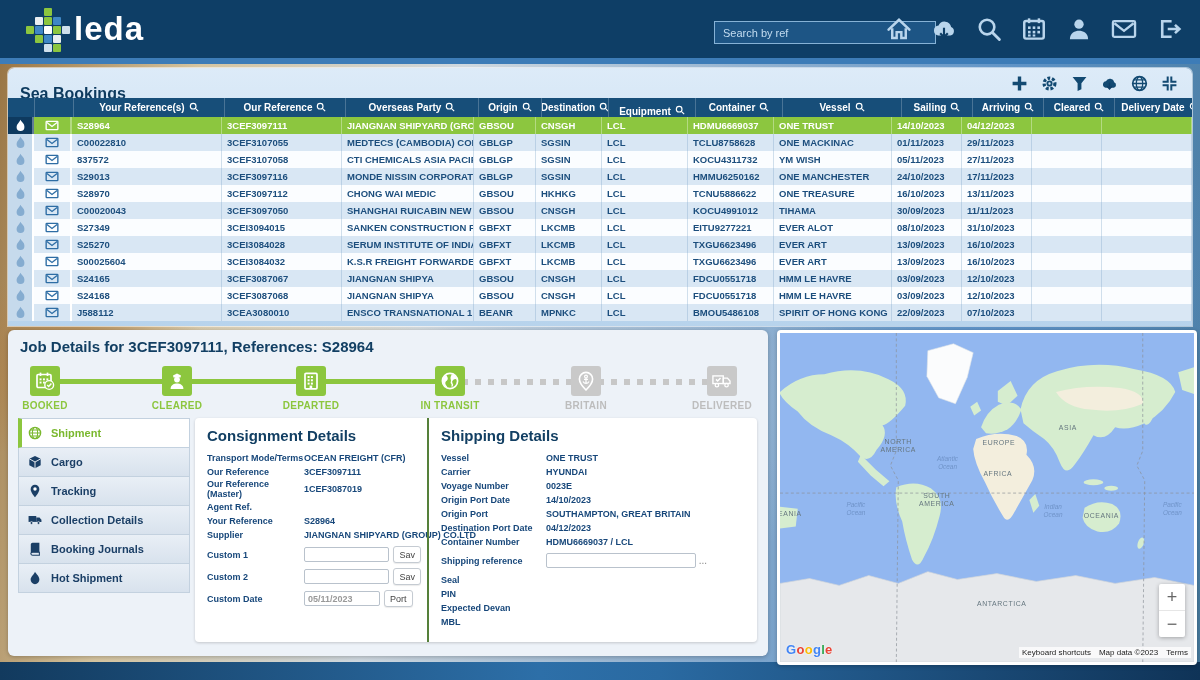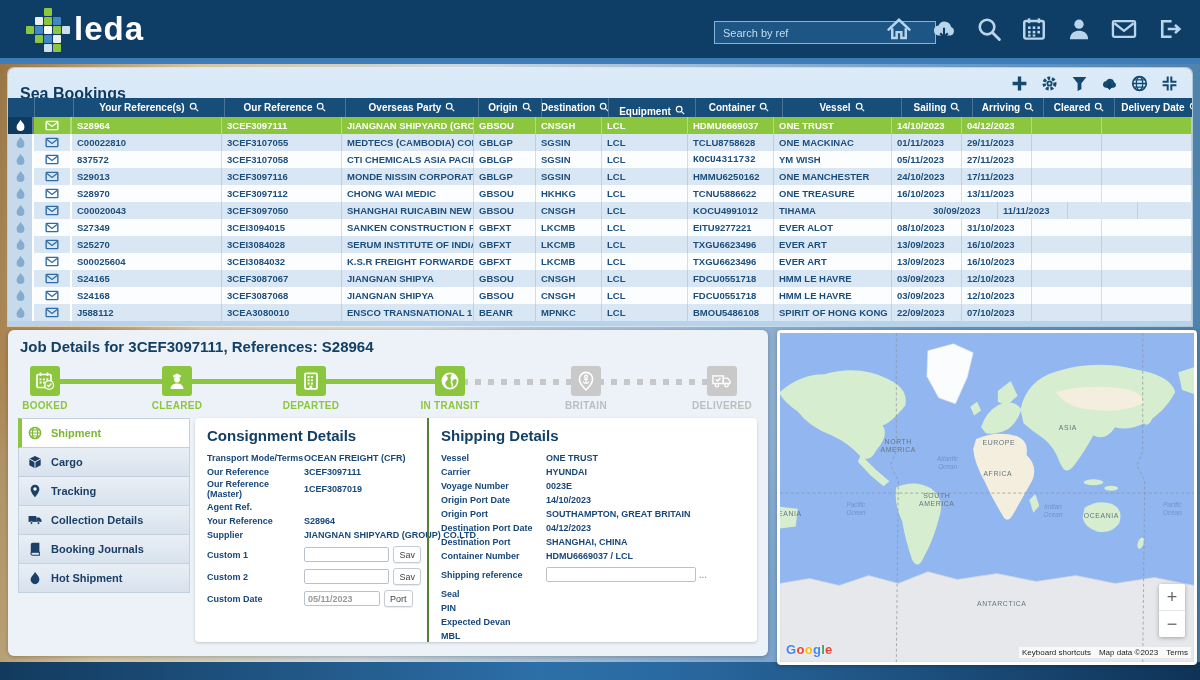--- a/index.html
+++ b/index.html
@@ -378,21 +378,21 @@
             <rect x="1.5" y="2" width="17" height="12" rx="1" fill="none" stroke="currentColor" stroke-width="2"></rect>
             <path d="M2.6,3.6 L10,9.4 L17.4,3.6" fill="none" stroke="currentColor" stroke-width="2"></path>
           </svg>
         </div>
         <div class="td" style="flex: 0 0 150px;">837572</div>
         <div class="td" style="flex: 0 0 120px;">3CEF3107058</div>
         <div class="td" style="flex: 0 0 132px;">CTI CHEMICALS ASIA PACIFIC</div>
         <div class="td" style="flex: 0 0 62px;">GBLGP</div>
         <div class="td" style="flex: 0 0 66px;">SGSIN</div>
         <div class="td" style="flex: 0 0 86px;">LCL</div>
-        <div class="td" style="flex: 0 0 86px; font-family: Liberation Mono, monospace;">KOCU4311732</div>
+        <div class="td" style="flex: 0 0 86px;">KOCU4311732</div>
         <div class="td" style="flex: 0 0 118px;">YM WISH</div>
         <div class="td" style="flex: 0 0 70px;">05/11/2023</div>
         <div class="td" style="flex: 0 0 70px;">27/11/2023</div>
         <div class="td" style="flex: 0 0 70px;"></div>
         <div class="td" style="flex: 0 0 90px;"></div>
       </div>
       <div class="tr row">
         <div class="td cell-ic c-hot" style="flex: 0 0 26px;">
           <svg viewBox="0 0 14 16">
             <path d="M7,0.8 C8.6,4 12,5.4 12,9.8 A5,5.2 0 0 1 2,9.8 C2,6.6 5.4,4.4 7,0.8 Z" fill="currentColor"></path>
@@ -455,21 +455,21 @@
           </svg>
         </div>
         <div class="td" style="flex: 0 0 150px;">C00020043</div>
         <div class="td" style="flex: 0 0 120px;">3CEF3097050</div>
         <div class="td" style="flex: 0 0 132px;">SHANGHAI RUICABIN NEW MATERIAL</div>
         <div class="td" style="flex: 0 0 62px;">GBSOU</div>
         <div class="td" style="flex: 0 0 66px;">CNSGH</div>
         <div class="td" style="flex: 0 0 86px;">LCL</div>
         <div class="td" style="flex: 0 0 86px;">KOCU4991012</div>
         <div class="td" style="flex: 0 0 118px;">TIHAMA</div>
-        <div class="td" style="flex: 0 0 70px; margin-left: 36px;">30/09/2023</div>
+        <div class="td" style="flex: 0 0 70px;">30/09/2023</div>
         <div class="td" style="flex: 0 0 70px;">11/11/2023</div>
         <div class="td" style="flex: 0 0 70px;"></div>
         <div class="td" style="flex: 0 0 90px;"></div>
       </div>
       <div class="tr row">
         <div class="td cell-ic c-hot" style="flex: 0 0 26px;">
           <svg viewBox="0 0 14 16">
             <path d="M7,0.8 C8.6,4 12,5.4 12,9.8 A5,5.2 0 0 1 2,9.8 C2,6.6 5.4,4.4 7,0.8 Z" fill="currentColor"></path>
           </svg>
         </div>
@@ -816,24 +816,20 @@
             <span class="flabel">Origin Port Date</span>
             <span class="fvalue">14/10/2023</span>
           </div>
           <div class="frow">
             <span class="flabel">Origin Port</span>
             <span class="fvalue">SOUTHAMPTON, GREAT BRITAIN</span>
           </div>
           <div class="frow">
             <span class="flabel">Destination Port Date</span>
             <span class="fvalue">04/12/2023</span>
-          </div>
-          <div class="frow">
-            <span class="flabel">Destination Port</span>
-            <span class="fvalue">SHANGHAI, CHINA</span>
           </div>
           <div class="frow">
             <span class="flabel">Container Number</span>
             <span class="fvalue">HDMU6669037 / LCL</span>
           </div>
           <div class="frow gap">
             <span class="flabel">Shipping reference</span>
             <input style="">
             <span class="dots">...</span>
           </div>

